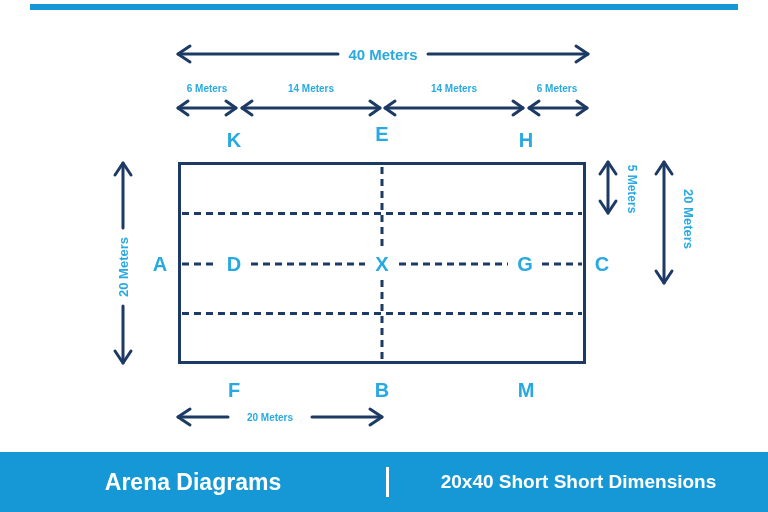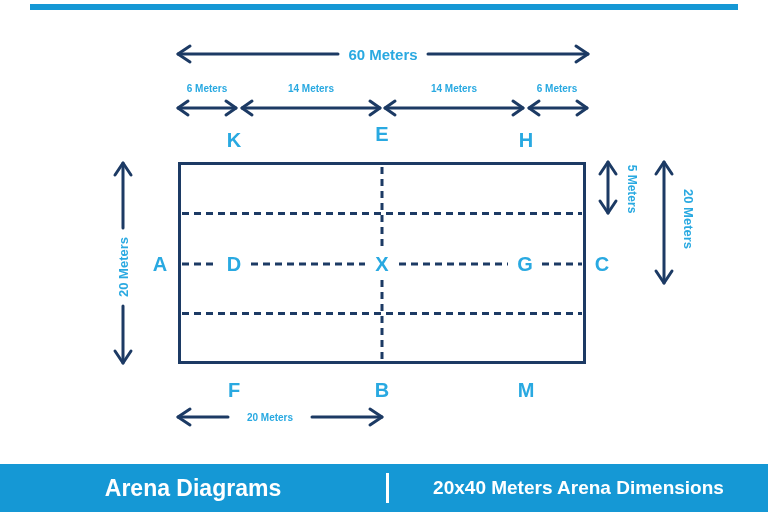--- a/index.html
+++ b/index.html
@@ -18,21 +18,21 @@
     position:absolute; transform:translate(-50%,-50%);
     white-space:nowrap; color:#29a9e1; font-weight:bold;
   }
   .lbl.meters { font-size:10px; }
   .lbl.total { font-size:15px; }
   .lbl.letter { font-size:20px; }
   .lbl.vert-ccw { transform:translate(-50%,-50%) rotate(-90deg); font-size:13px; }
   .lbl.vert-cw  { transform:translate(-50%,-50%) rotate(90deg);  font-size:13px; }
   .lbl.vert-cw.small { font-size:12px; }
   .footer {
-    position:absolute; left:0; bottom:0; width:768px; height:48px;
+    position:absolute; left:0; bottom:0; width:768px; height:60px;
     background:#1598d5; display:flex; align-items:center;
   }
   .footer .left {
     width:386px; text-align:center; color:#ffffff;
     font-weight:bold; font-size:23px;
   }
   .footer .divider { width:3px; height:30px; background:#ffffff; }
   .footer .right {
     flex:1; text-align:center; color:#ffffff;
     font-weight:bold; font-size:19px;
@@ -112,21 +112,21 @@
     </g>
 
     <g stroke-linecap="round" stroke-linejoin="round">
       <polyline points="190,409 178,417 190,425"></polyline>
       <line x1="178" y1="417" x2="228" y2="417"></line>
       <line x1="312" y1="417" x2="382" y2="417"></line>
       <polyline points="370,409 382,417 370,425"></polyline>
     </g>
   </svg>
 
-  <div class="lbl total" style="left:383px; top:54px;">60 Meters</div>
+  <div class="lbl total" style="left:383px; top:54px;">40 Meters</div>
   <div class="lbl meters" style="left:207px; top:88px;">6 Meters</div>
   <div class="lbl meters" style="left:311px; top:88px;">14 Meters</div>
   <div class="lbl meters" style="left:454px; top:88px;">14 Meters</div>
   <div class="lbl meters" style="left:557px; top:88px;">6 Meters</div>
   <div class="lbl vert-ccw" style="left:123px; top:267px;">20 Meters</div>
   <div class="lbl vert-cw small" style="left:632px; top:189px;">5 Meters</div>
   <div class="lbl vert-cw" style="left:688px; top:219px;">20 Meters</div>
   <div class="lbl meters" style="left:270px; top:417px;">20 Meters</div>
 
   <div class="lbl letter" style="left:234px; top:140px;">K</div>
@@ -137,16 +137,16 @@
   <div class="lbl letter" style="left:382px; top:264px;">X</div>
   <div class="lbl letter" style="left:525px; top:264px;">G</div>
   <div class="lbl letter" style="left:602px; top:264px;">C</div>
   <div class="lbl letter" style="left:234px; top:390px;">F</div>
   <div class="lbl letter" style="left:382px; top:390px;">B</div>
   <div class="lbl letter" style="left:526px; top:390px;">M</div>
 
   <div class="footer">
     <div class="left">Arena Diagrams</div>
     <div class="divider"></div>
-    <div class="right">20x40 Meters Arena Dimensions</div>
+    <div class="right">20x40 Short Short Dimensions</div>
   </div>
 
 </div>
 
 </body></html>

